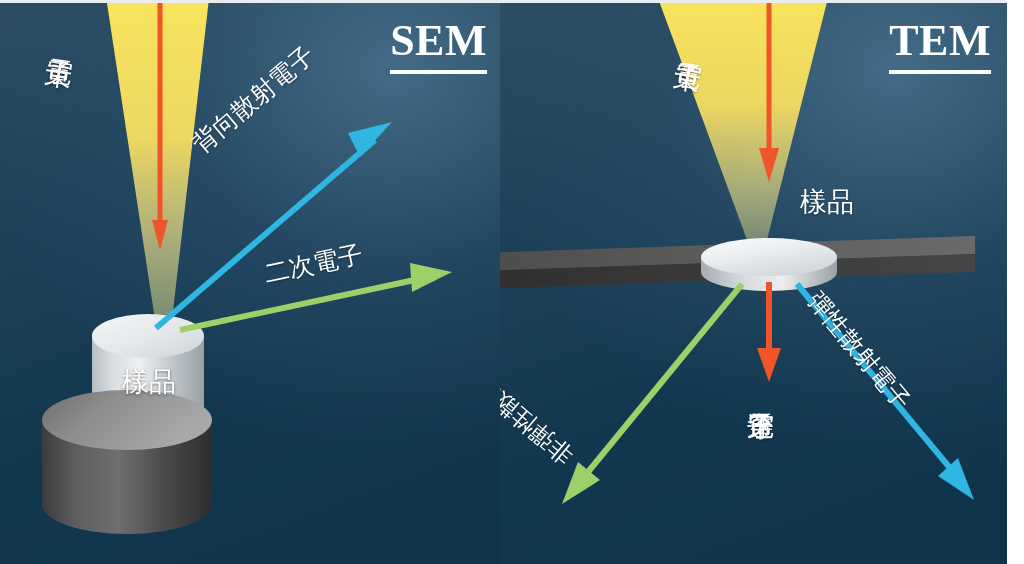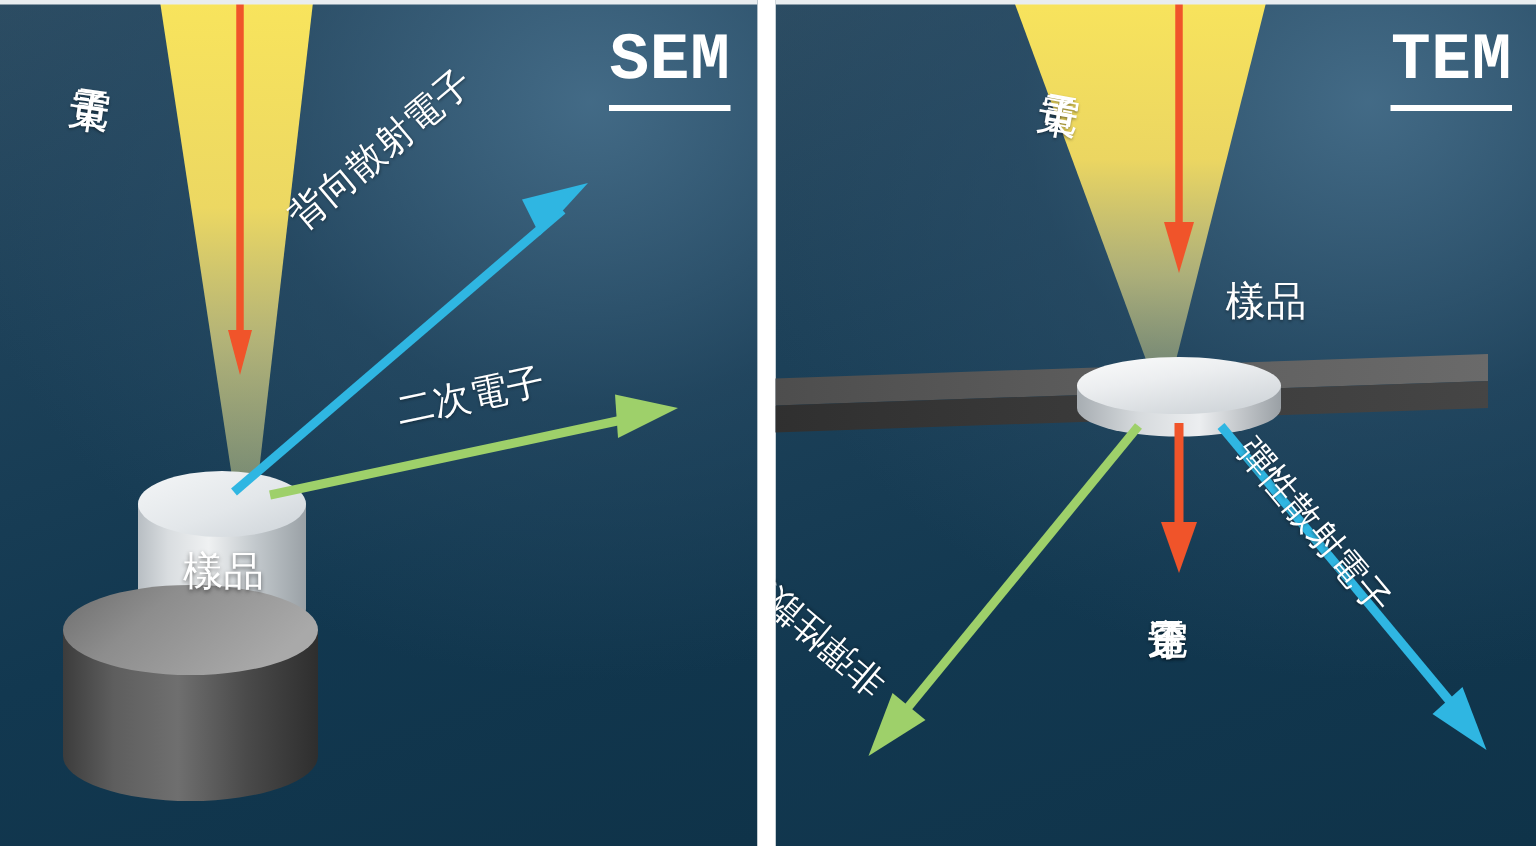--- a/index.html
+++ b/index.html
@@ -19,21 +19,21 @@
     height: 564px;
     background: #ffffff;
   }
   .panel {
     position: absolute;
     top: 0;
     height: 564px;
     overflow: hidden;
   }
   #panel-sem { left: 0; width: 505px; }
-  #panel-tem { left: 517px; width: 507px; }
+  #panel-tem { left: 500px; width: 507px; }
 
   .panel-bg {
     position: absolute;
     inset: 0;
     background:
       radial-gradient(ellipse 120% 95% at 78% 12%, rgba(70,110,138,0.92) 0%, rgba(45,80,106,0.55) 38%, rgba(18,56,80,0.0) 72%),
       linear-gradient(160deg, #2c4c62 0%, #1d4159 30%, #123850 62%, #0f3349 100%);
   }
   .panel-inner-border {
     position: absolute;
@@ -43,21 +43,21 @@
     pointer-events: none;
   }
 
   .panel-title {
     position: absolute;
     color: #ffffff;
     font-size: 44px;
     font-weight: bold;
     letter-spacing: 0.5px;
     line-height: 1;
-    font-family: Liberation Mono, monospace;
+    font-family: Liberation Serif, serif;
   }
   .panel-title .rule {
     display: block;
     height: 4px;
     background: #ffffff;
     margin-top: 7px;
     width: 100%;
   }
   #title-sem { right: 18px; top: 19px; text-align: right; }
   #title-tem { right: 16px; top: 19px; text-align: right; }

